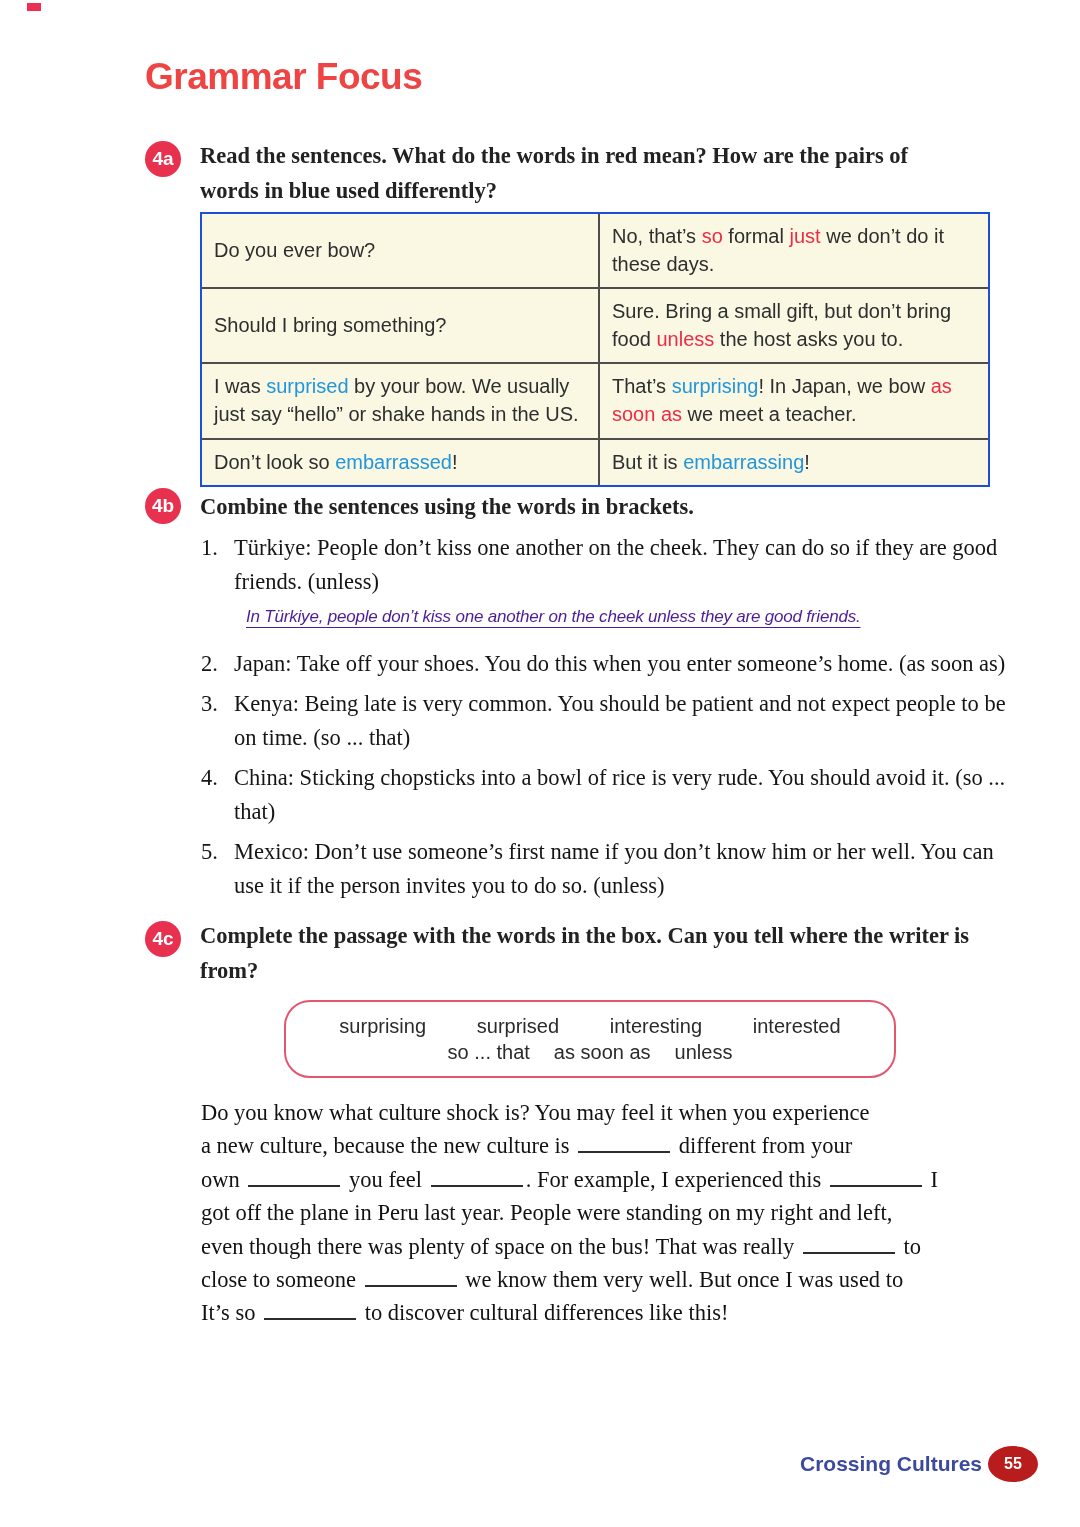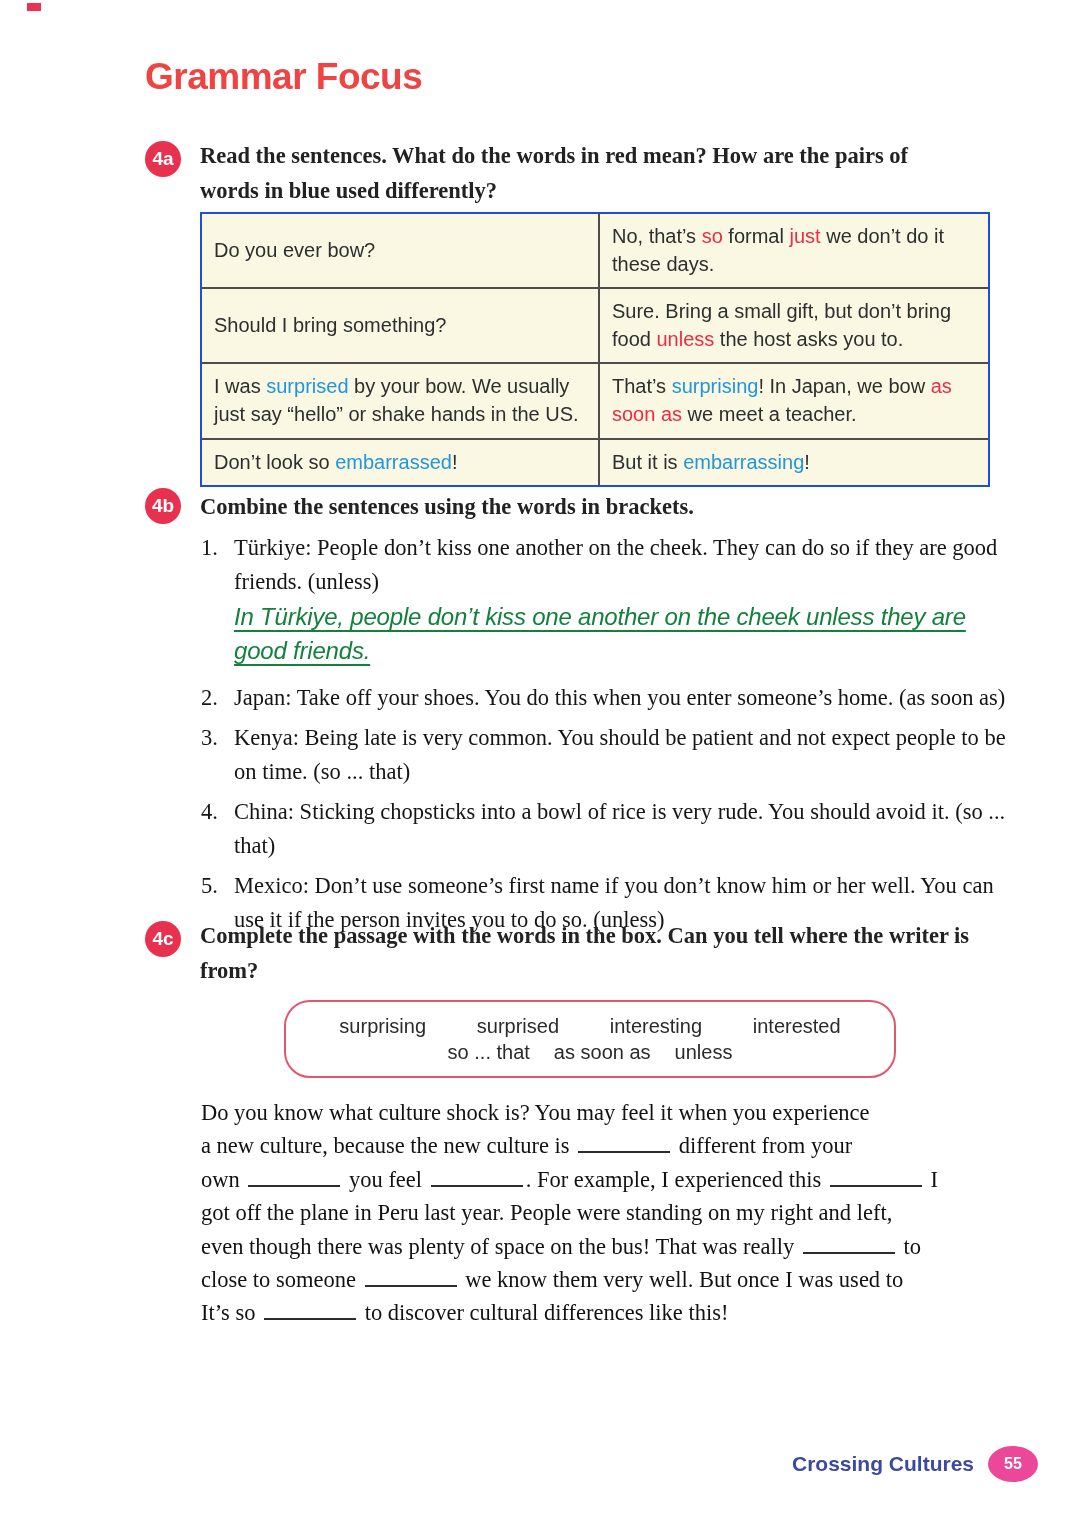--- a/index.html
+++ b/index.html
@@ -31,41 +31,41 @@
   .cell.last-col{border-right:none;}
   .cell.last-row{border-bottom:none;}
   .w-red{color:#ed2b45;font-weight:400;}
   .w-blue{color:#2196db;}
 
   
   .ex-list{position:absolute;left:201px;top:531px;width:818px;font-size:22.5px;line-height:34px;color:#151515;}
   .item{display:flex;margin-bottom:6px;}
   .num{width:33px;flex:none;}
   .itext{flex:1;}
-  .answer{font-family:"Liberation Sans",sans-serif;font-style:italic;font-size:24px;
-          text-decoration:underline;text-underline-offset:5px;color:#15803d;
-          margin:1px 0 7px;letter-spacing:-0.2px;}
+  .answer{font-family:"Liberation Sans",sans-serif;font-style:italic;font-size:17px;
+          text-decoration:underline;text-underline-offset:5px;color:#4c1d95;
+          margin:1px 12px 7px;letter-spacing:-0.2px;}
 
   
   .word-box{position:absolute;left:284px;top:1000px;width:612px;height:78px;box-sizing:border-box;
             border:2px solid #e2566f;border-radius:26px;display:flex;flex-direction:column;
             justify-content:center;gap:3px;font-family:"Liberation Sans",sans-serif;
             font-size:20px;color:#2b2b2b;}
   .wb-row1{display:flex;justify-content:space-around;padding:0 28px;}
   .wb-row2{display:flex;justify-content:center;gap:24px;}
 
   
   .passage{position:absolute;left:201px;top:1096px;width:840px;font-size:22.5px;line-height:33.4px;color:#121212;}
   .blank{display:inline-block;width:92px;border-bottom:2px solid #2c2c2c;height:0.85em;
          margin:0 3px;vertical-align:baseline;}
 
   
-  .footer{position:absolute;right:42px;top:1446px;display:flex;align-items:center;gap:14px;}
+  .footer{position:absolute;right:42px;top:1446px;display:flex;align-items:center;gap:6px;}
   .footer-label{font-family:"Liberation Sans",sans-serif;font-weight:700;font-size:21px;color:#3c4a9e;}
-  .page-badge{width:50px;height:36px;border-radius:50%;background:#ec4899;color:#fff;
+  .page-badge{width:50px;height:36px;border-radius:50%;background:#b91c1c;color:#fff;
               font-family:"Liberation Sans",sans-serif;font-weight:700;font-size:16px;
               display:flex;align-items:center;justify-content:center;}
 </style>
 </head>
 <body>
 
 <div class="page">
 
   <div class="corner-mark"></div>
 

